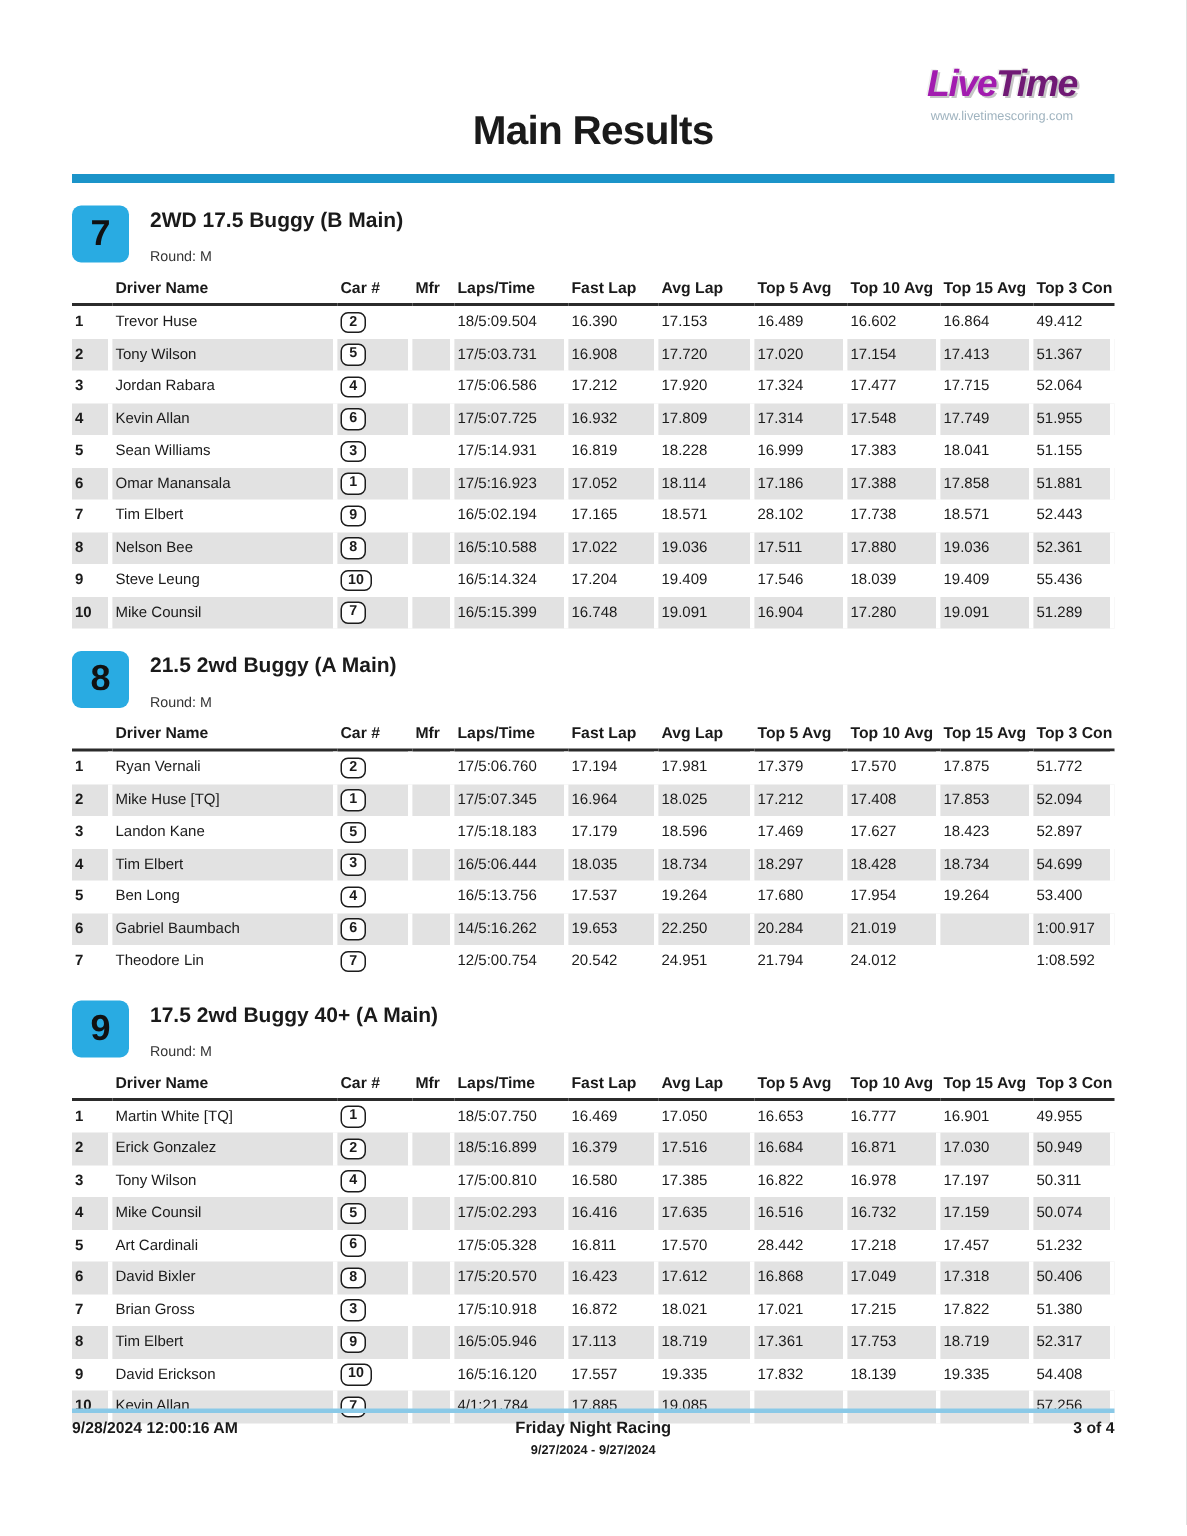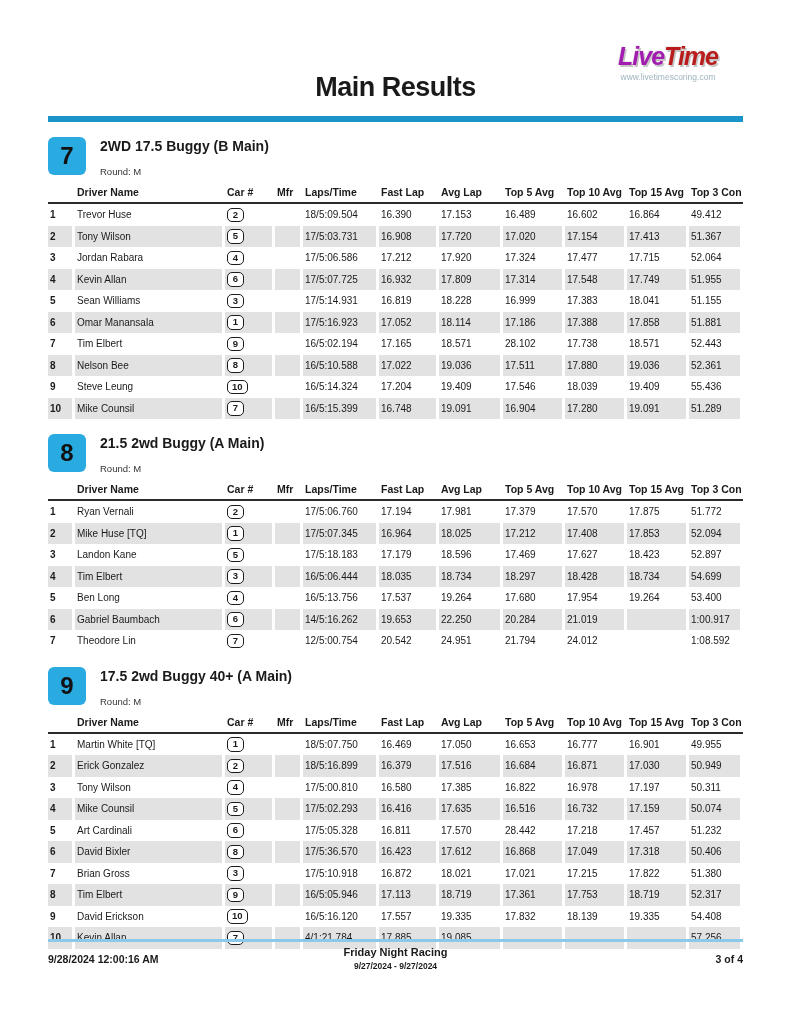--- a/index.html
+++ b/index.html
@@ -15,21 +15,21 @@
   .page-title {
     text-align:center; font-size:27px; font-weight:bold; letter-spacing:-0.5px;
   }
   .logo { position:absolute; right:0; top:42px; text-align:center; width:150px; }
   .logo-text {
     font-size:25px; font-weight:bold; font-style:italic; letter-spacing:-1px;
     text-shadow:1.5px 1.5px 0 #c6c6c6, -1px -1px 0 #efefef;
     white-space:nowrap;
   }
   .logo-live { color:#a21caf; }
-  .logo-time { color:#b91c1c; }
+  .logo-time { color:#701a75; }
   .logo-url { font-size:8.5px; color:#9fb3bf; margin-top:1px; }
 
   .top-rule { height:6px; background:#1b94c9; margin-top:13px; }
 
   
   .section { margin-top:15px; }
   .section-head { display:flex; align-items:flex-start; }
   .race-num {
     width:38px; height:38px; background:#29abe2; border-radius:6px;
     display:flex; align-items:center; justify-content:center;
@@ -68,21 +68,21 @@
   .badge {
     display:inline-block; min-width:17px; padding:0 4px; text-align:center;
     border:1.8px solid #1c1c1c; border-radius:5px; background:#fff;
     font-weight:bold; font-size:9.5px; line-height:12.5px;
   }
 
   
   .footer { position:absolute; left:48px; right:48px; top:939px; }
   .footer-rule { height:3px; background:#8ac9e7; }
   .footer-flex {
-    display:flex; justify-content:space-between; align-items:center;
+    display:flex; justify-content:space-between; align-items:flex-start;
     margin-top:4px; font-weight:bold; font-size:10.5px;
   }
   .footer-left  { width:200px; }
   .footer-center{ text-align:center; flex:1; }
   .footer-event { font-size:11px; font-weight:bold; }
   .footer-dates { font-size:8.5px; font-weight:bold; margin-top:3px; }
   .footer-right { width:200px; text-align:right; }
 </style>
 </head>
 <body>
@@ -502,21 +502,21 @@
                 <td>28.442</td>
                 <td>17.218</td>
                 <td>17.457</td>
                 <td>51.232</td>
               </tr>
               <tr class="stripe">
                 <td class="pos">6</td>
                 <td>David Bixler</td>
                 <td><span class="badge">8</span></td>
                 <td></td>
-                <td>17/5:36.570</td>
+                <td>17/5:20.570</td>
                 <td>16.423</td>
                 <td>17.612</td>
                 <td>16.868</td>
                 <td>17.049</td>
                 <td>17.318</td>
                 <td>50.406</td>
               </tr>
               <tr>
                 <td class="pos">7</td>
                 <td>Brian Gross</td>

